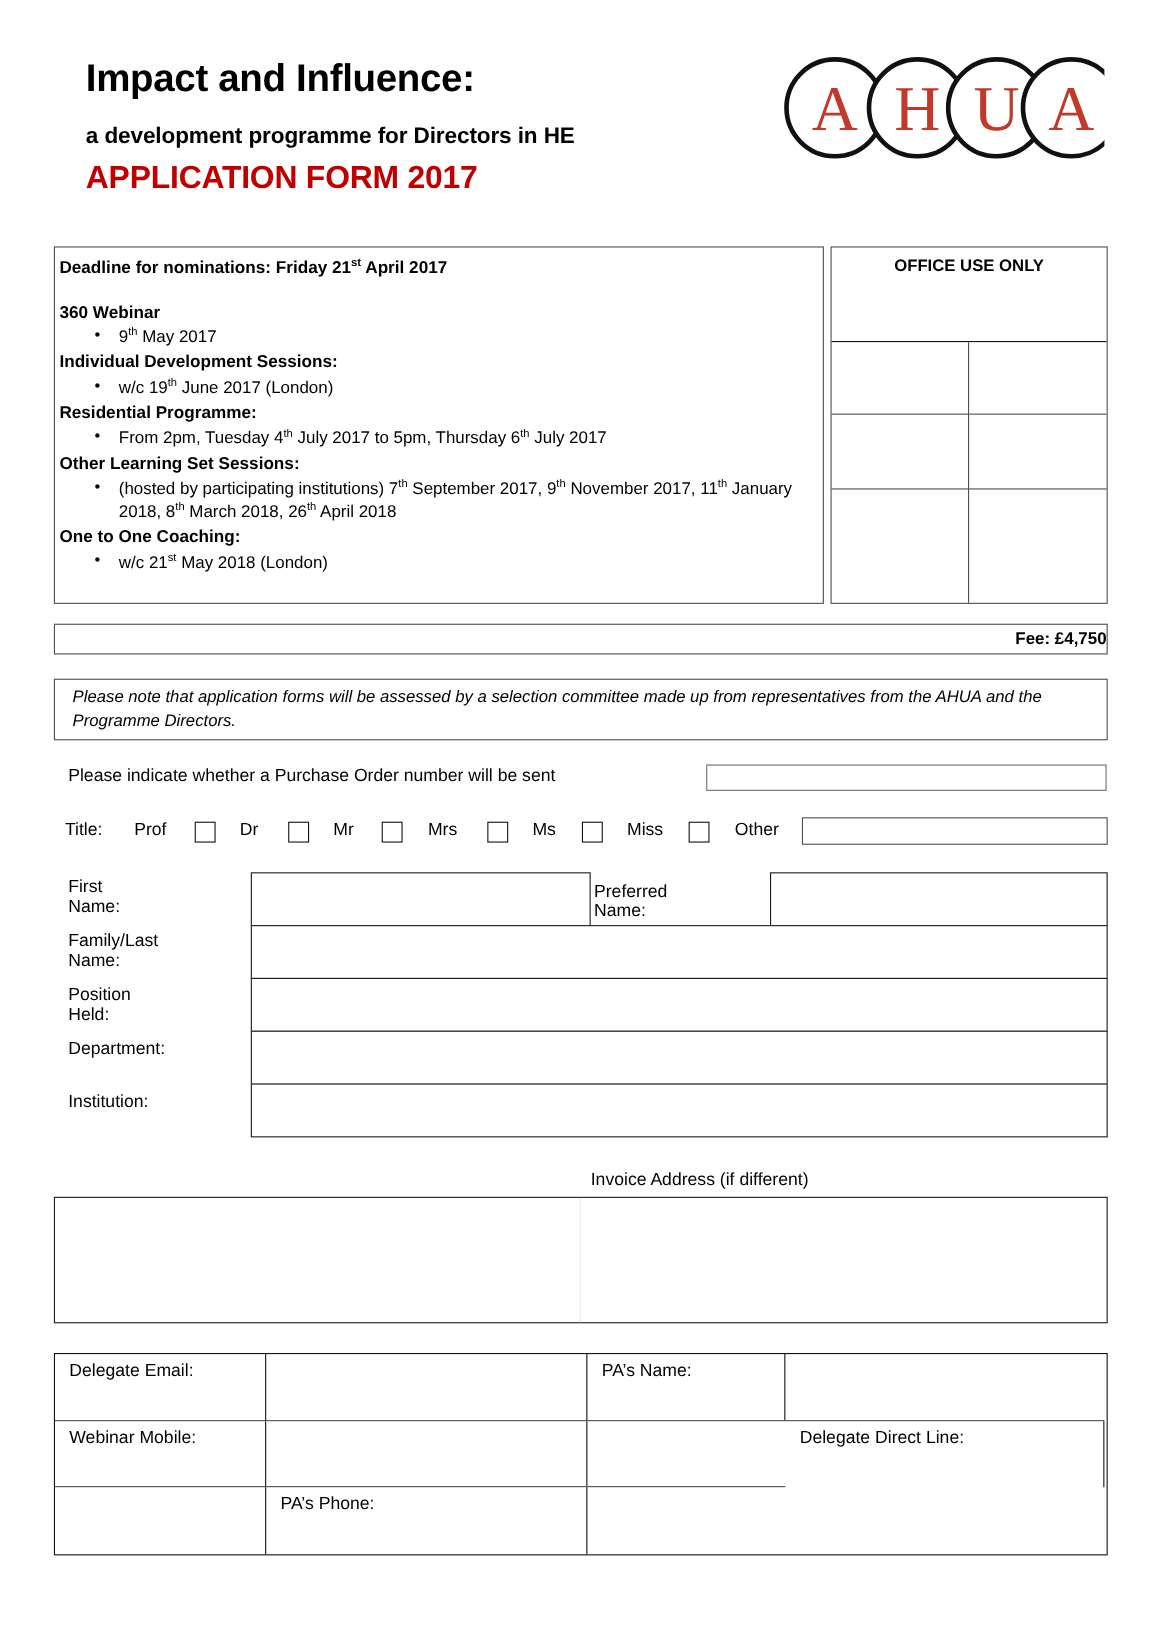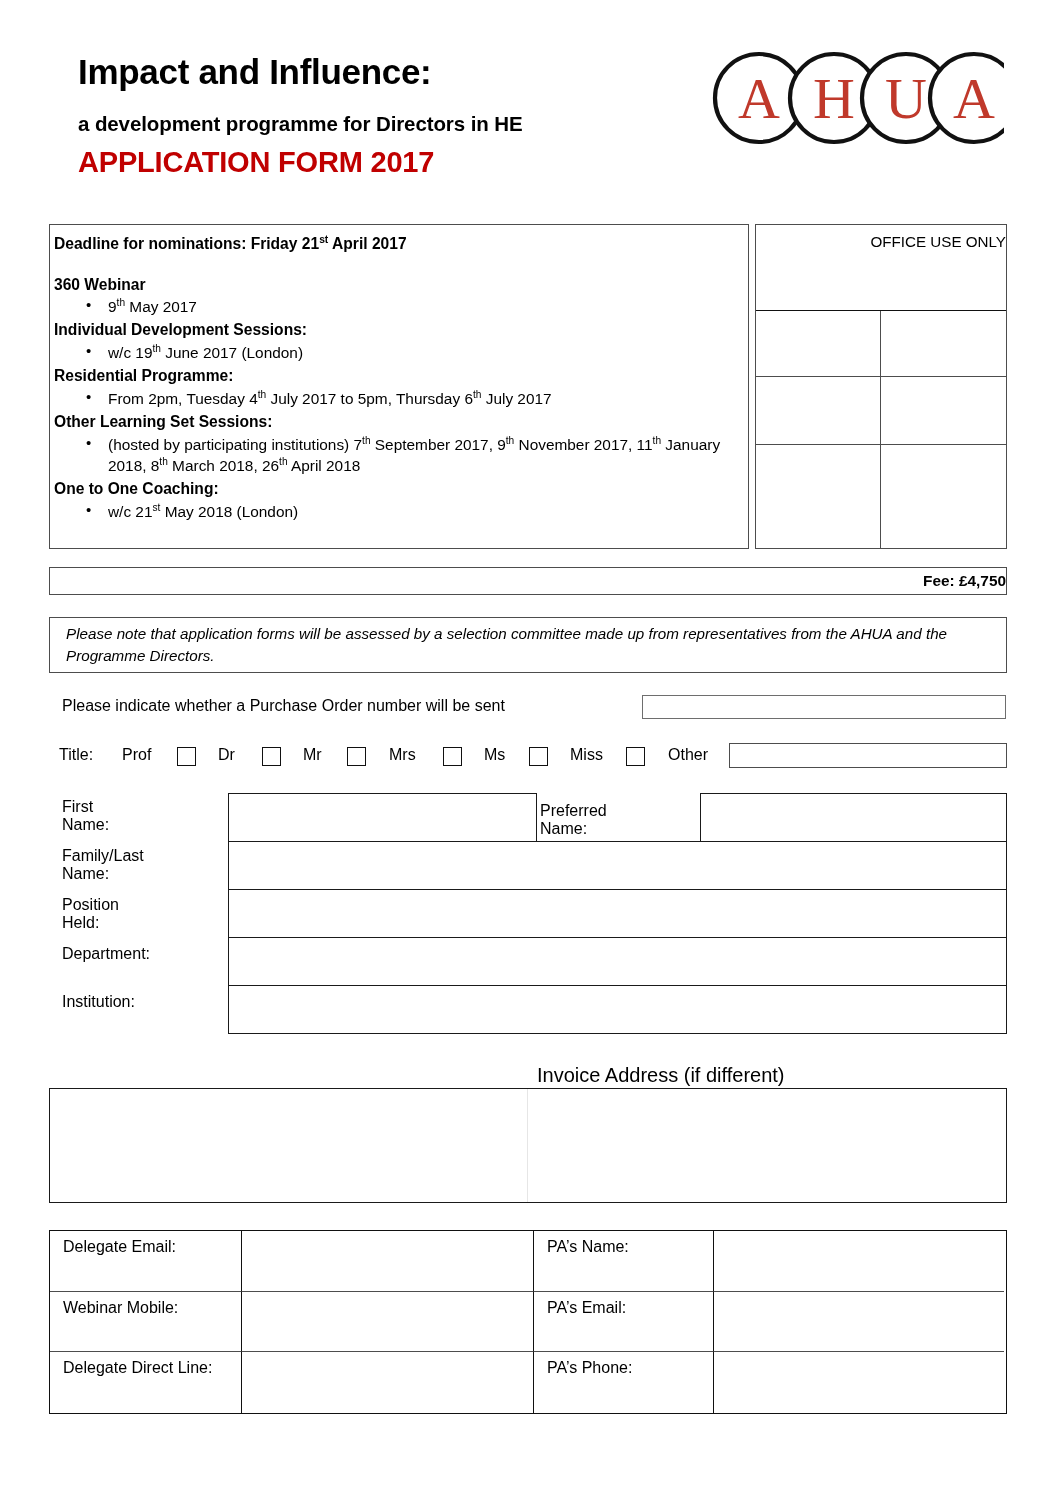--- a/index.html
+++ b/index.html
@@ -139,22 +139,22 @@
     box-sizing: border-box;
     border-right: 1.3px solid #4d4d4d;
     border-bottom: 1.3px solid #4d4d4d;
   }
   .office-cell.last-col { border-right: none; }
   .office-cell.last-row { border-bottom: none; }
   .office-head {
     grid-column: 1 / span 2;
     box-sizing: border-box;
     border-bottom: 1.6px solid #111;
-    text-align: right;
-    font-weight: normal;
+    text-align: center;
+    font-weight: bold;
     font-size: 15.2px;
     padding-top: 8px;
   }
 
   
   .fee {
     position: absolute;
     left: 49px;
     top: 567px;
     width: 958px;
@@ -260,21 +260,21 @@
   .addr-label-1 {
     position: absolute;
     left: 62px;
     top: 1114px;
     font-size: 12px;
   }
   .addr-label-2 {
     position: absolute;
     left: 537px;
     top: 1064px;
-    font-size: 20px;
+    font-size: 16px;
   }
   .addr-box {
     left: 49px;
     top: 1088px;
     width: 958px;
     height: 115px;
   }
   .addr-split {
     position: absolute;
     left: 527px;
@@ -428,21 +428,20 @@
   <div class="addr-split"></div>
 
   <div class="contact">
     <div class="ct">Delegate Email:</div>
     <div class="ct"><span></span></div>
     <div class="ct">PA’s Name:</div>
     <div class="ct nr"><span></span></div>
 
     <div class="ct">Webinar Mobile:</div>
     <div class="ct"><span></span></div>
-    <div class="ct">PA’s Email:</div>
     <div class="ct nr"><span></span></div>
 
     <div class="ct nb">Delegate Direct Line:</div>
     <div class="ct nb"><span></span></div>
     <div class="ct nb">PA’s Phone:</div>
     <div class="ct nb nr"><span></span></div>
   </div>
 
 </div>
 

